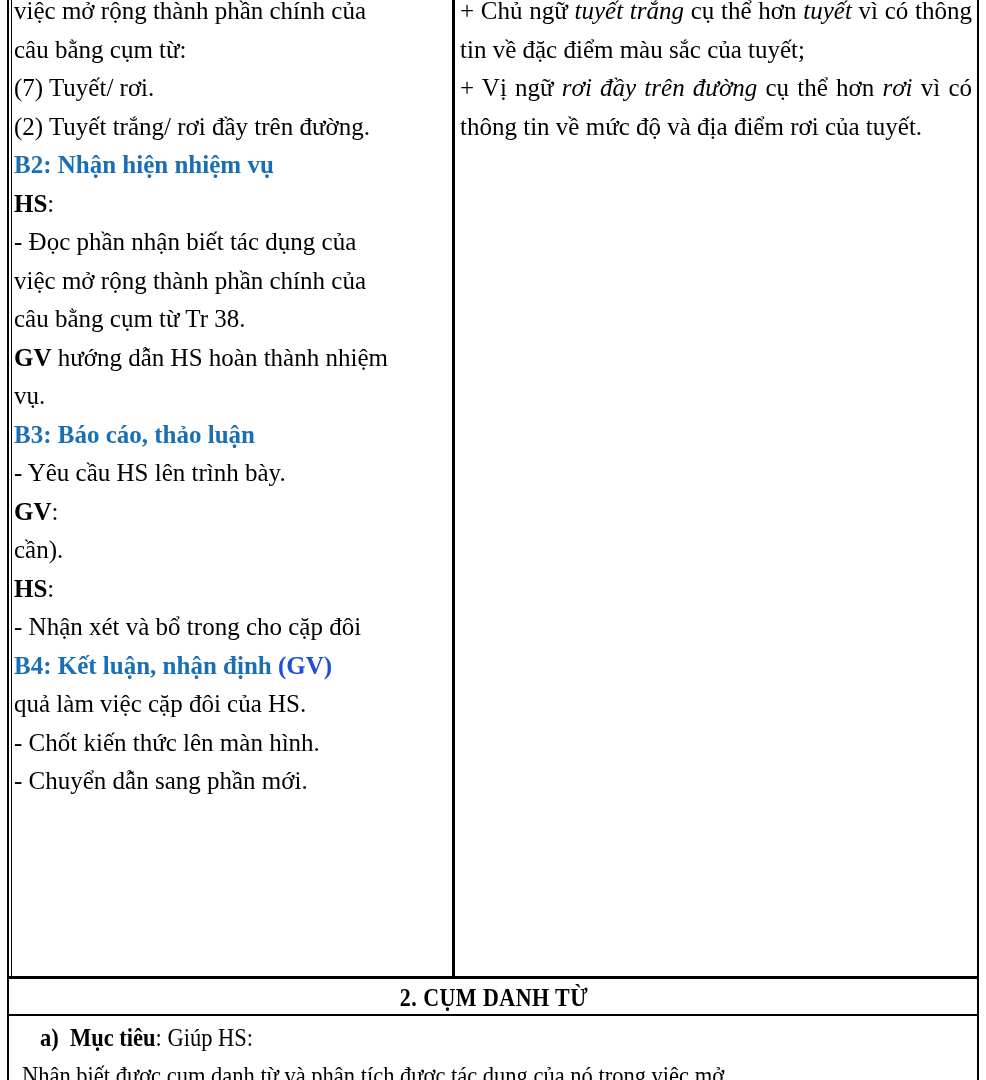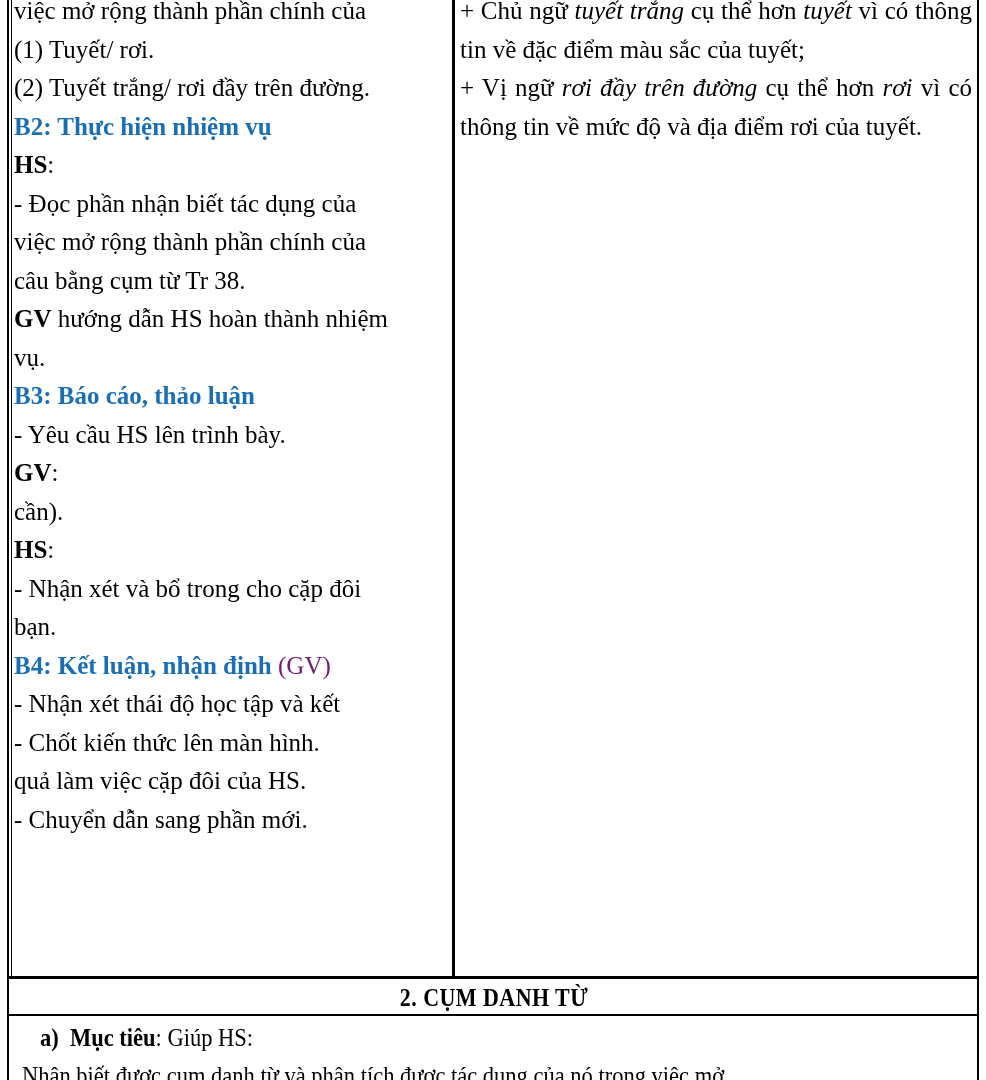--- a/index.html
+++ b/index.html
@@ -102,22 +102,22 @@
   .b { font-weight: bold; font-family: Liberation Serif, serif; }
   .i { font-style: italic; }
 
   .blue-head {
     color: #1a6fb4;
     font-weight: bold;
     font-size: 25px;
     line-height: 38.5px;
   }
   .blue-head .soft {
-    font-weight: normal;
-    color: #701a75;
+    font-weight: bold;
+    color: #1d4ed8;
   }
 
   
   .section-title {
     position: absolute;
     left: 13px;
     top: 983px;
     width: 962px;
     text-align: center;
     font-weight: bold;
@@ -161,51 +161,50 @@
   <div class="frame-left-border"></div>
   <div class="frame-left-border-inner"></div>
   <div class="frame-right-border"></div>
   <div class="col-divider"></div>
   <div class="hrule-a"></div>
   <div class="hrule-b"></div>
 
   <div class="cell cell-left">
 
     <p class="just">việc mở rộng thành phần chính của</p>
-    <p>(1) Tuyết/ rơi.</p>
+    <p>câu bằng cụm từ:</p>
+    <p>(7) Tuyết/ rơi.</p>
     <p>(2) Tuyết trắng/ rơi đầy trên đường.</p>
 
-    <p class="blue-head">B2: Thực hiện nhiệm vụ</p>
+    <p class="blue-head">B2: Nhận hiện nhiệm vụ</p>
 
     <p><span class="b">HS</span><span>:</span></p>
 
     <p class="just">- Đọc phần nhận biết tác dụng của</p>
     <p class="just">việc mở rộng thành phần chính của</p>
     <p>câu bằng cụm từ Tr 38.</p>
 
     <p><span class="b">GV</span><span> hướng dẫn HS hoàn thành nhiệm</span></p>
     <p>vụ.</p>
 
     <p class="blue-head">B3: Báo cáo, thảo luận</p>
 
     <p>- Yêu cầu HS lên trình bày.</p>
 
     <p><span class="b">GV</span><span>:</span></p>
     <p>cần).</p>
 
     <p><span class="b">HS</span><span>:</span></p>
 
     <p class="just">- Nhận xét và bổ trong cho cặp đôi</p>
-    <p>bạn.</p>
 
     <p class="blue-head"><span>B4: Kết luận, nhận định</span><span class="soft"> (GV)</span></p>
 
-    <p class="just">- Nhận xét thái độ học tập và kết</p>
+    <p>quả làm việc cặp đôi của HS.</p>
     <p>- Chốt kiến thức lên màn hình.</p>
-    <p>quả làm việc cặp đôi của HS.</p>
     <p>- Chuyển dẫn sang phần mới.</p>
   </div>
 
   <div class="cell cell-right">
 
     <p class="just"><span>+ Chủ ngữ </span><span class="i">tuyết trắng</span><span> cụ thể hơn </span><span class="i">tuyết</span><span> vì có thông tin về đặc điểm màu sắc của tuyết;</span></p>
 
     <p class="just"><span>+ Vị ngữ </span><span class="i">rơi đầy trên đường</span><span> cụ thể hơn </span><span class="i">rơi</span><span> vì có thông tin về mức độ và địa điểm rơi của tuyết.</span></p>
 
   </div>

